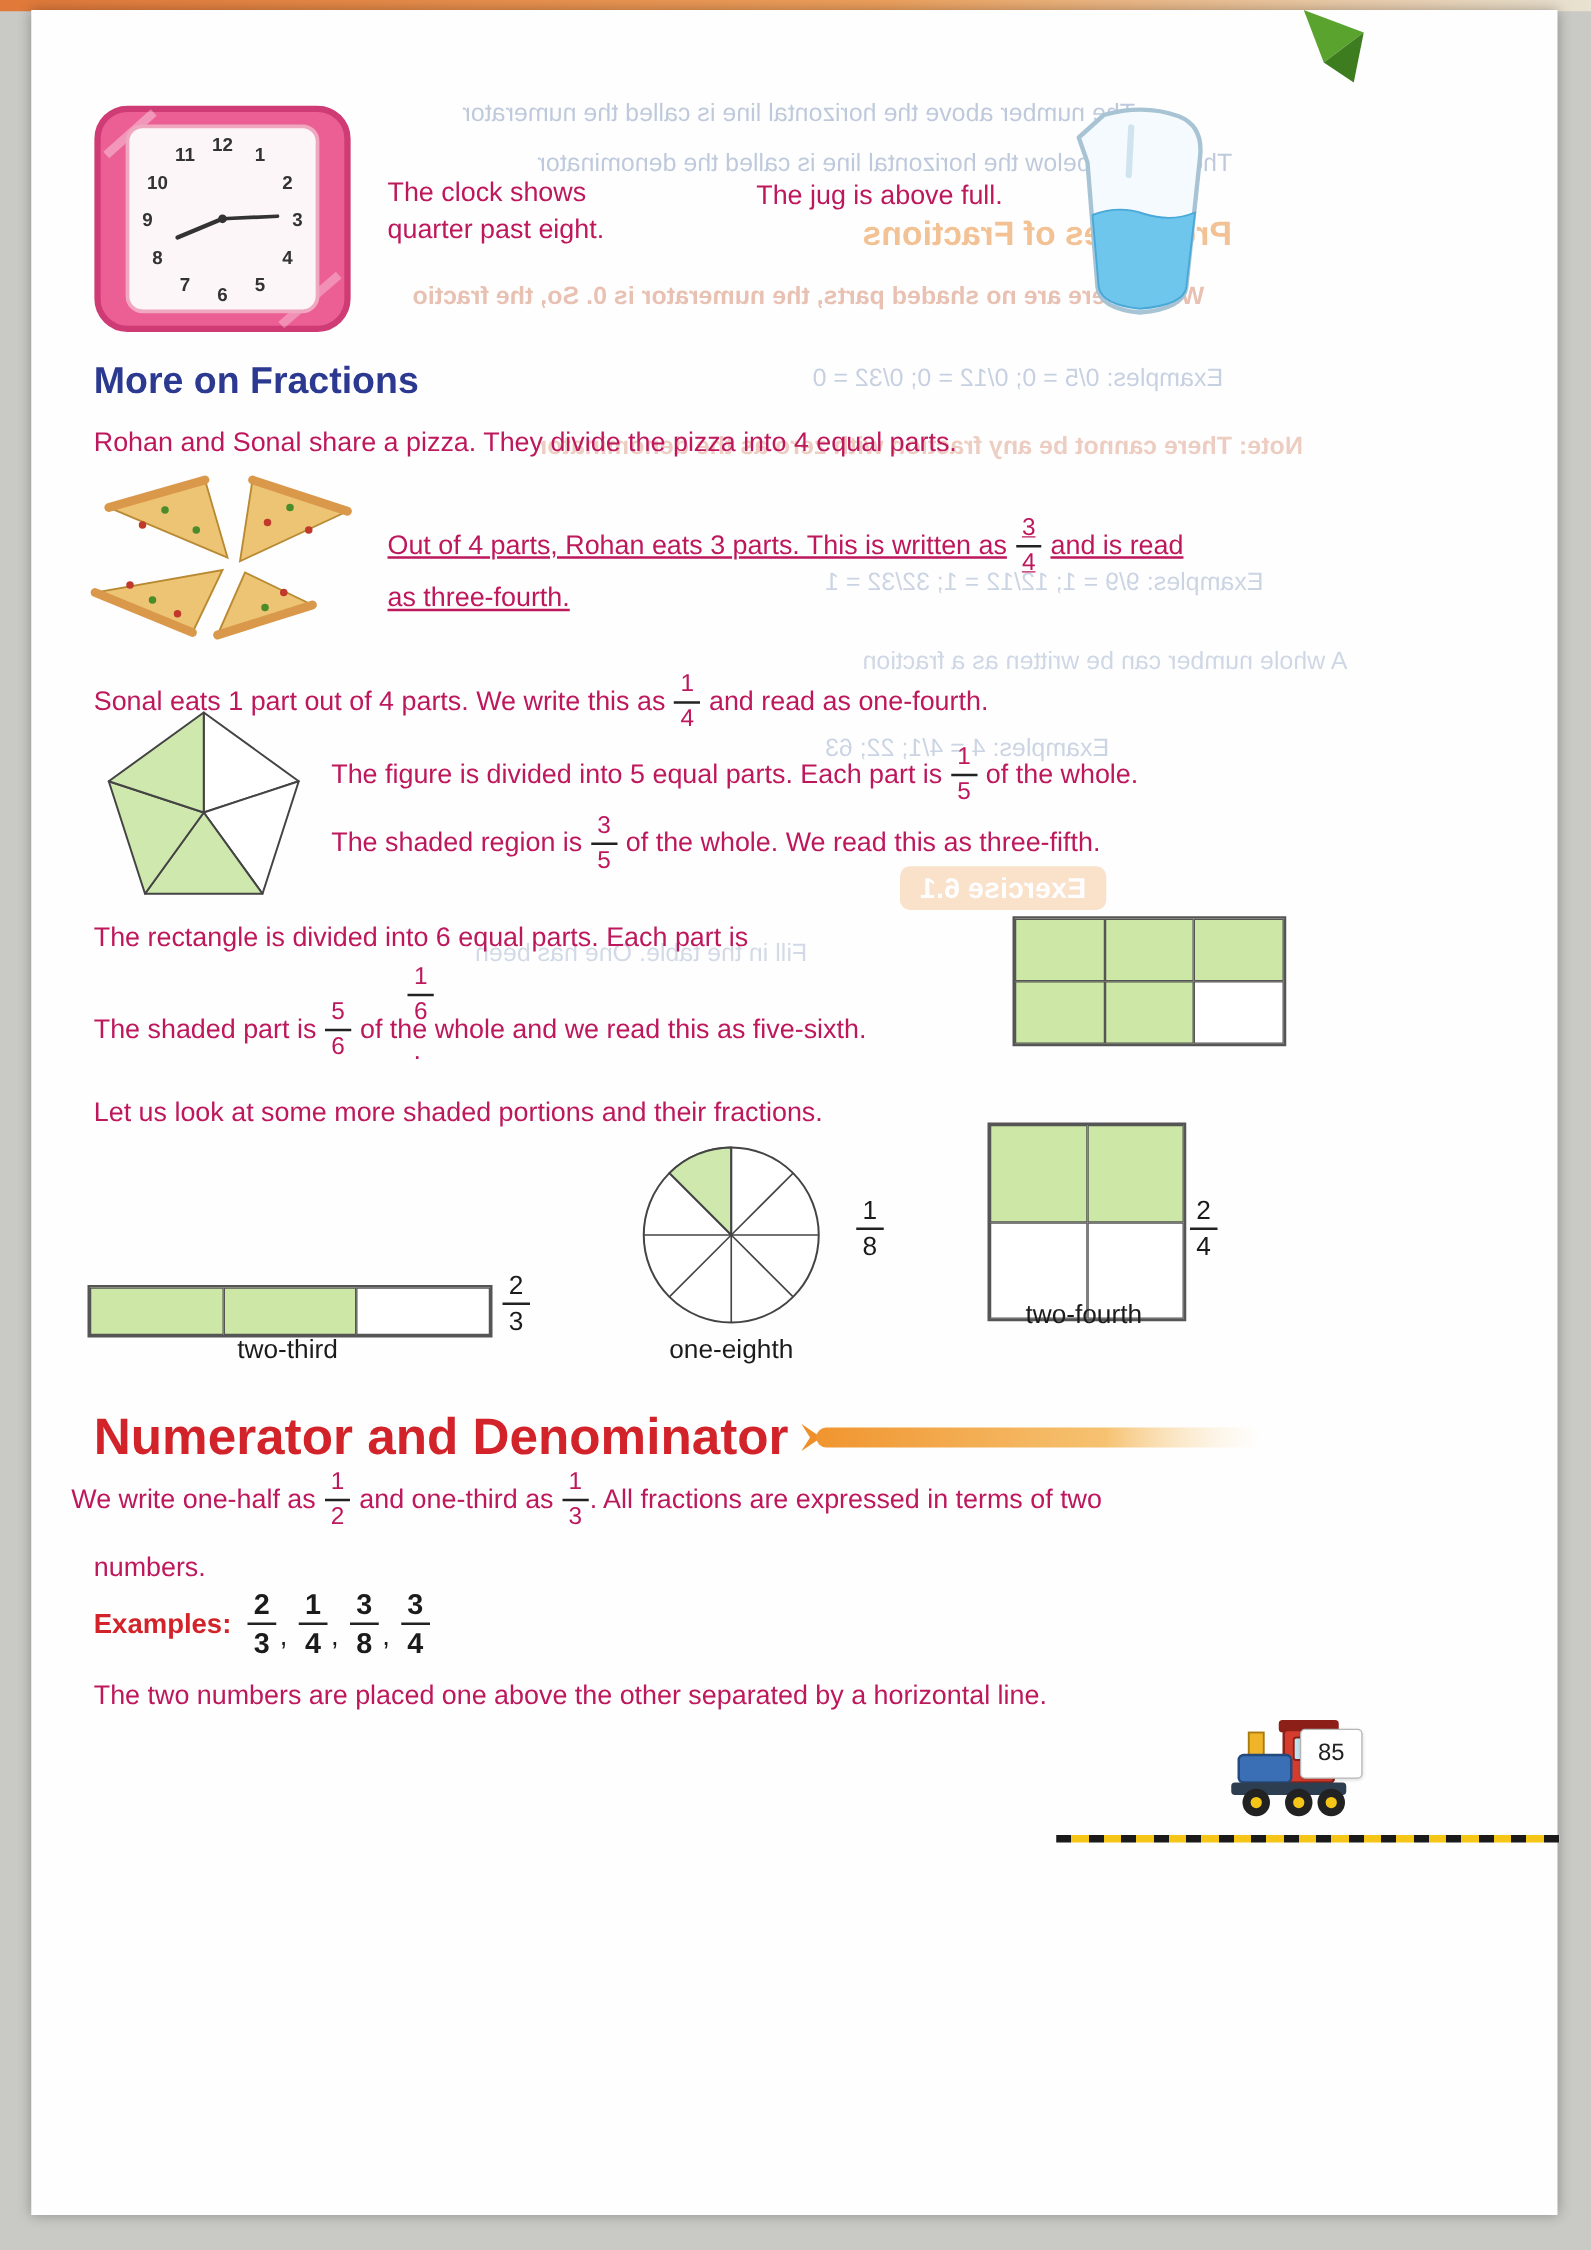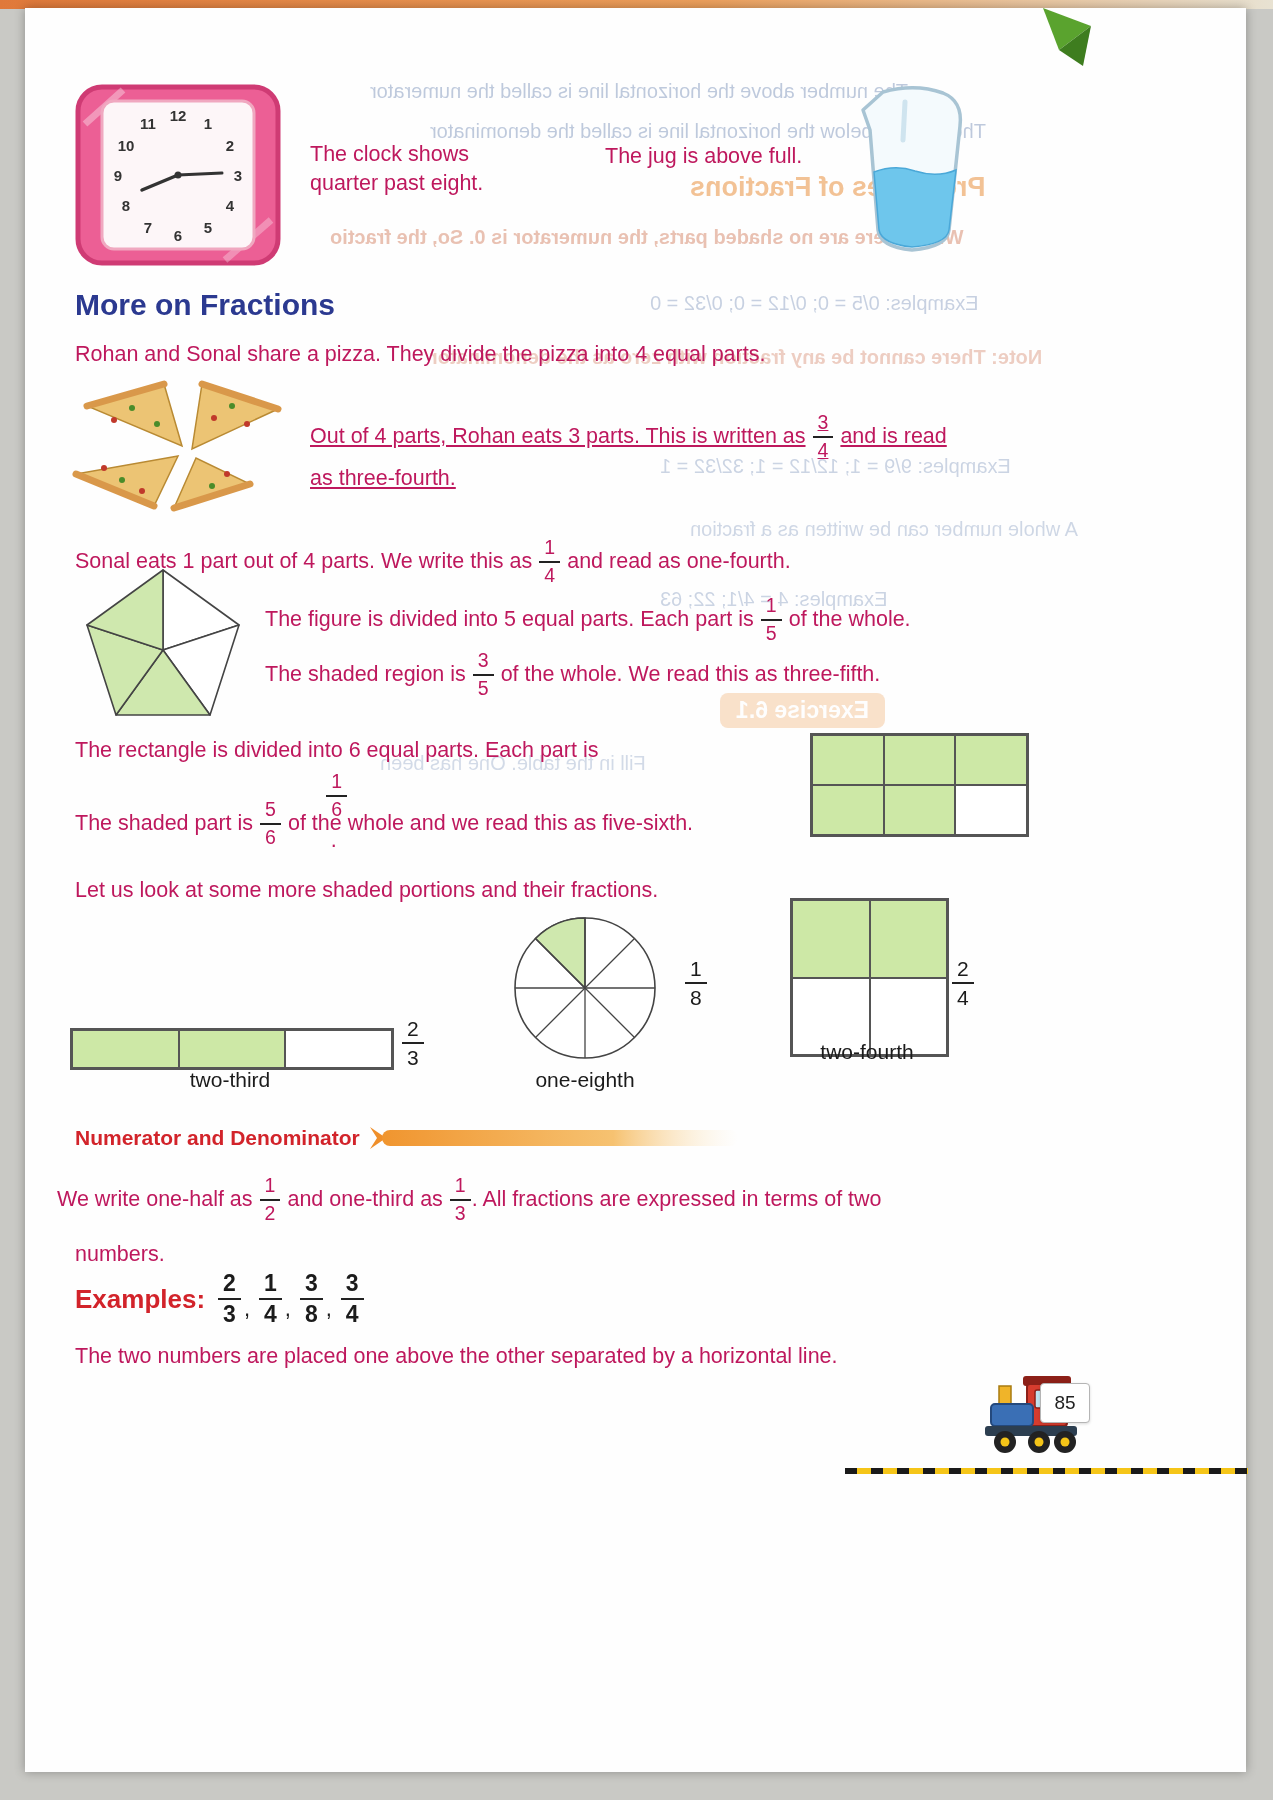--- a/index.html
+++ b/index.html
@@ -4,21 +4,21 @@
 <style>
   html,body{margin:0;padding:0;}
   body{background:#c9c9c5;font-family:"Liberation Sans", sans-serif;color:#1b1b1b;}
   .canvas{position:relative;width:1273px;height:1800px;overflow:hidden;background:#c9c9c5;}
   .topstrip{position:absolute;left:0;top:0;width:100%;height:9px;background:linear-gradient(90deg,#e0793a,#eda05c 55%,#e8e2d2);}
   .page{position:absolute;left:25px;top:8px;width:1221px;height:1764px;background:#fefefe;box-shadow:0 0 10px rgba(0,0,0,.3);}
   .abs{position:absolute;}
   .body-text{font-size:21.5px;line-height:1.35;color:#be185d;}
   .line{display:flex;align-items:center;gap:7px;white-space:nowrap;}
   h1.mof{font-size:30px;font-weight:bold;color:#2b3990;margin:0;}
-  h1.nd{font-size:21px;font-weight:bold;color:#d2232a;margin:0;display:flex;align-items:center;gap:10px;}
+  h1.nd{font-size:41px;font-weight:bold;color:#d2232a;margin:0;display:flex;align-items:center;gap:10px;}
   .frac{display:inline-flex;flex-direction:column;align-items:center;line-height:1;font-size:19.5px;}
   .frac .num{padding:0 5px 3px;}
   .frac .den{border-top:2px solid #222;padding:3px 5px 0;}
   .frac-lg{font-size:23px;font-weight:bold;}
   .grid-rect{display:grid;grid-template-rows:repeat(2,1fr);grid-template-columns:repeat(3,1fr);border:2px solid #555;background:#fff;}
   .grid-sq{display:grid;grid-template-rows:repeat(2,1fr);grid-template-columns:repeat(2,1fr);border:2px solid #555;background:#fff;}
   .grid-bar{display:grid;grid-template-columns:repeat(3,1fr);border:2px solid #555;background:#fff;}
   .cell{border:1px solid #555;}
   .cell.g{background:#cde8a6;}
   .fig-label{font-size:21px;text-align:center;}
@@ -266,21 +266,21 @@
     <span>and one-third as</span>
     <span class="frac">
       <span class="num">1</span>
       <span class="den">3</span>
     </span>
     <span style="margin-left:-6px;text-align:center;">. All fractions are expressed in terms of two</span>
   </div>
   <div class="abs body-text" style="left:75px;top:1240px;">numbers.</div>
 
   <div class="abs line" style="left:75px;top:1272px;">
-    <span style="color:#d2232a;font-size:26px;font-weight:bold;margin-right:6px;">Examples:</span>
+    <span style="color:#d2232a;font-size:22px;font-weight:bold;margin-right:6px;">Examples:</span>
     <span class="frac frac-lg">
       <span class="num">2</span>
       <span class="den">3</span>
     </span>
     <span style="align-self:flex-end;font-size:22px;margin:0 2px 4px -4px;">,</span>
     <span class="frac frac-lg">
       <span class="num">1</span>
       <span class="den">4</span>
     </span>
     <span style="align-self:flex-end;font-size:22px;margin:0 2px 4px -4px;">,</span>

